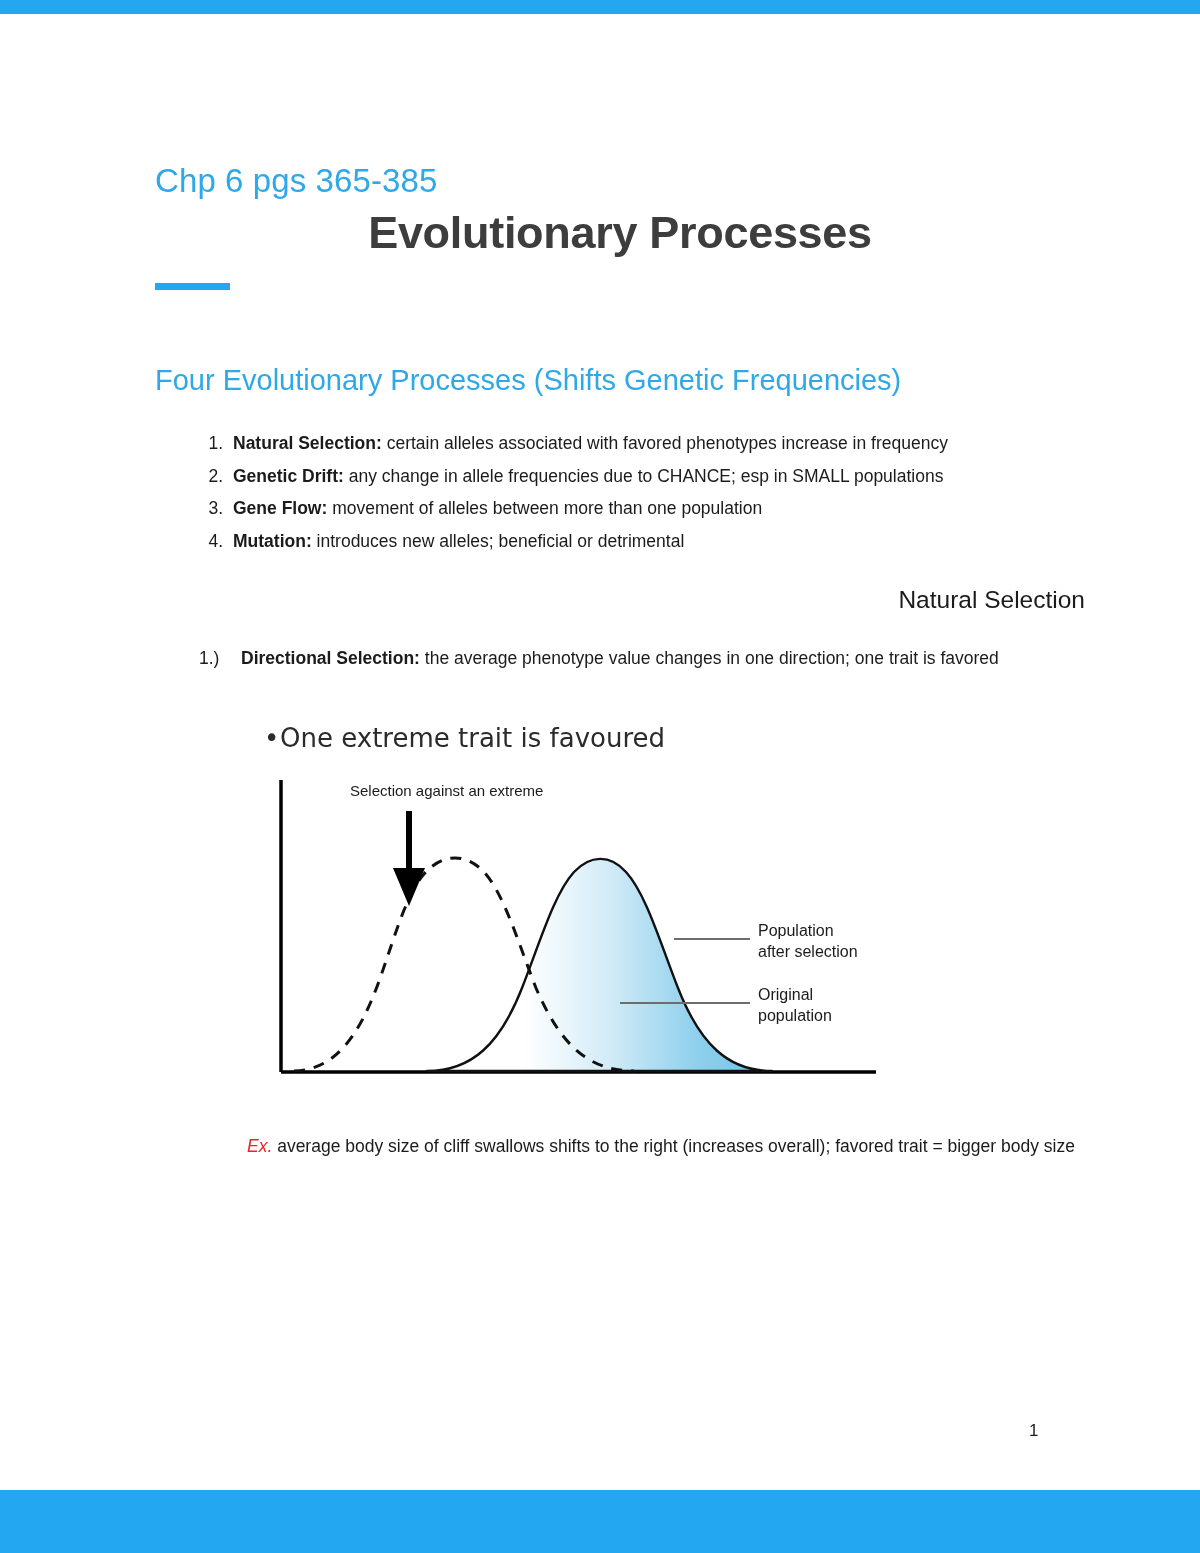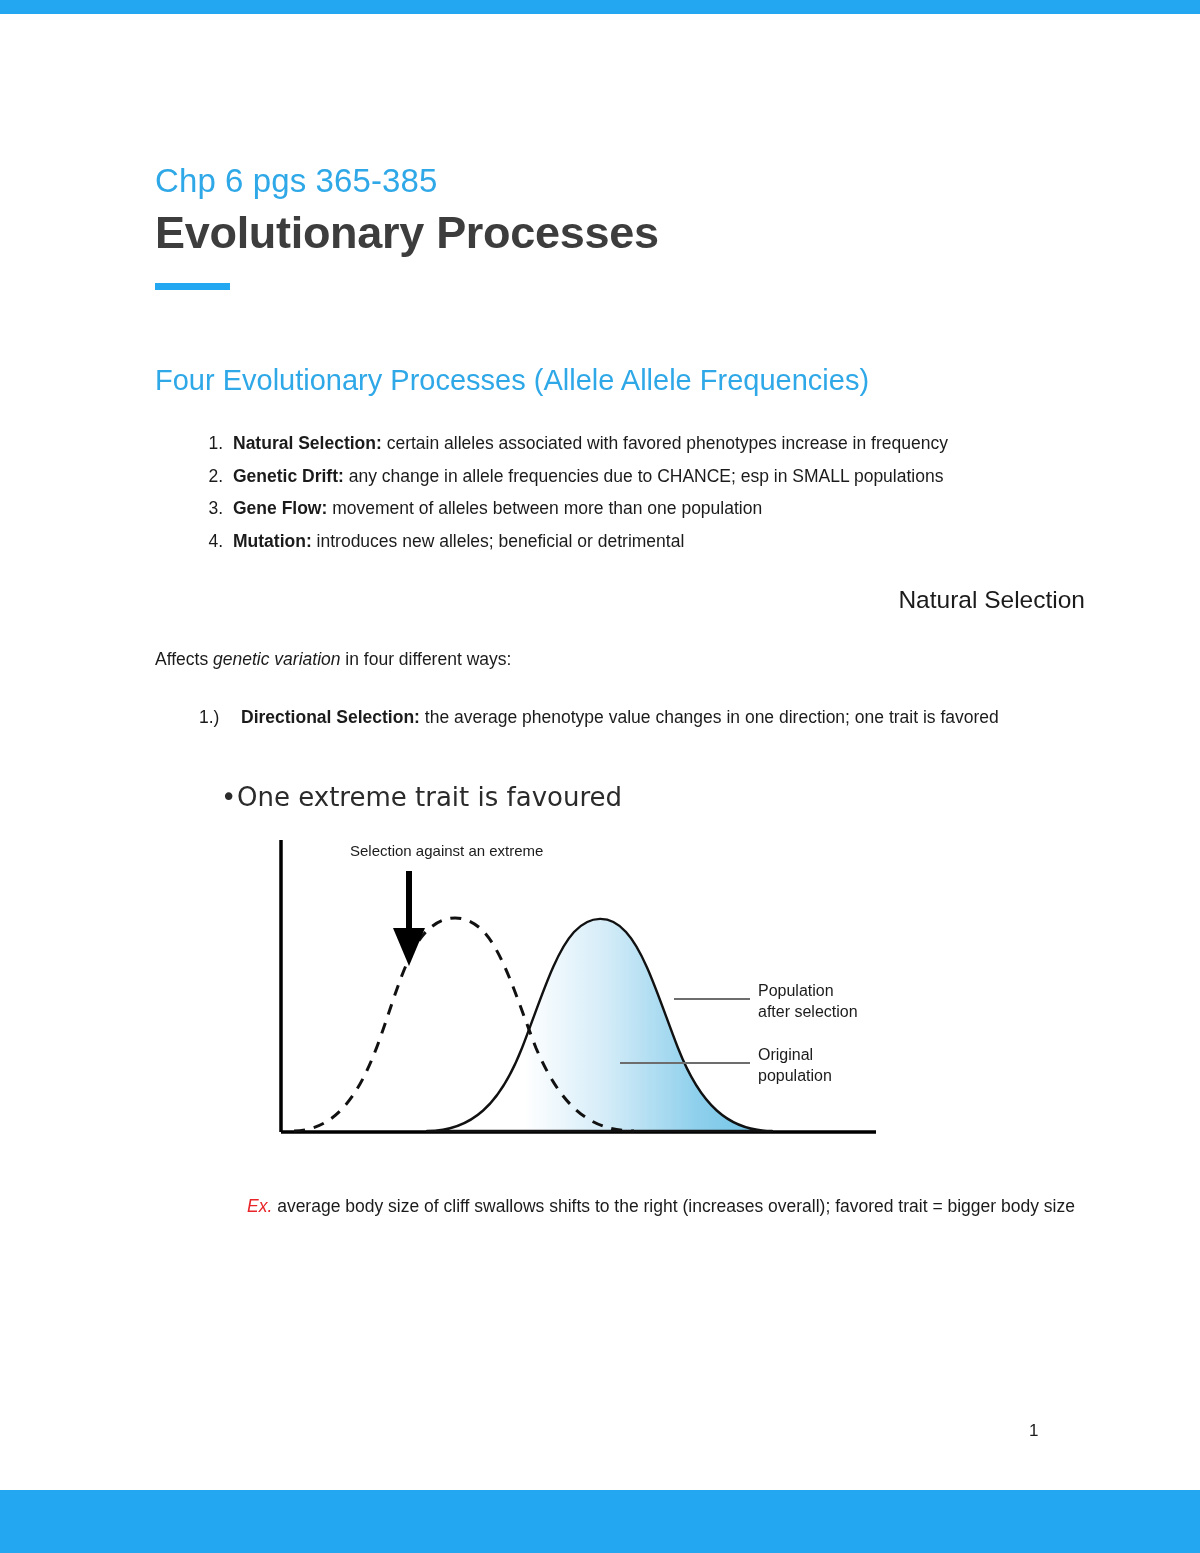--- a/index.html
+++ b/index.html
@@ -53,20 +53,21 @@
     letter-spacing: 0.1px;
     margin: 0;
   }
   .doc-title {
     font-size: 45px;
     line-height: 1.15;
     color: #3d3d3d;
     font-weight: 700;
     letter-spacing: -0.3px;
     margin: 6px 0 0 0;
+    text-align: center;
   }
   .accent-rule {
     width: 75px;
     height: 7px;
     background: #22a7f0;
     margin-top: 24px;
   }
 
   
   .section-heading {
@@ -147,21 +148,21 @@
   
   .slide {
     margin: 48px 0 0 0;
     position: relative;
   }
   .slide-bullet {
     font-family: "DejaVu Sans", sans-serif;
     font-size: 26px;
     color: #2b2b2b;
     font-weight: 400;
-    margin-left: 66px;
+    margin-left: 109px;
     line-height: 1.25;
   }
   .slide-bullet .dot {
     display: inline-block;
     width: 16px;
     color: #2b2b2b;
   }
 
   .figure {
     position: relative;
@@ -204,40 +205,39 @@
 <div class="page">
 
   <div class="content">
 
     <div>
       <div class="kicker">Chp 6 pgs 365-385</div>
       <h1 class="doc-title">Evolutionary Processes</h1>
       <div class="accent-rule"></div>
     </div>
 
-    <h2 class="section-heading">Four Evolutionary Processes (Allele Allele Frequencies)</h2>
+    <h2 class="section-heading">Four Evolutionary Processes (Shifts Genetic Frequencies)</h2>
 
     <ol class="proc-list">
       <li>
         <span class="li-term">Natural Selection:</span><span> certain alleles associated with favored phenotypes increase in frequency</span>
       </li>
       <li>
         <span class="li-term">Genetic Drift:</span><span> any change in allele frequencies due to CHANCE; esp in SMALL populations</span>
       </li>
       <li>
         <span class="li-term">Gene Flow:</span><span> movement of alleles between more than one population</span>
       </li>
       <li>
         <span class="li-term">Mutation:</span><span> introduces new alleles; beneficial or detrimental</span>
       </li>
     </ol>
 
     <h3 class="sub-heading">Natural Selection</h3>
 
-    <p class="body-line"><span>Affects </span><em>genetic variation</em><span> in four different ways:</span></p>
 
     <ol class="ds-list">
       <li>
         <span class="li-term">Directional Selection:</span><span> the average phenotype value changes in one direction; one trait is favored</span>
       </li>
     </ol>
 
     <div class="slide">
 
       <div class="slide-bullet">

